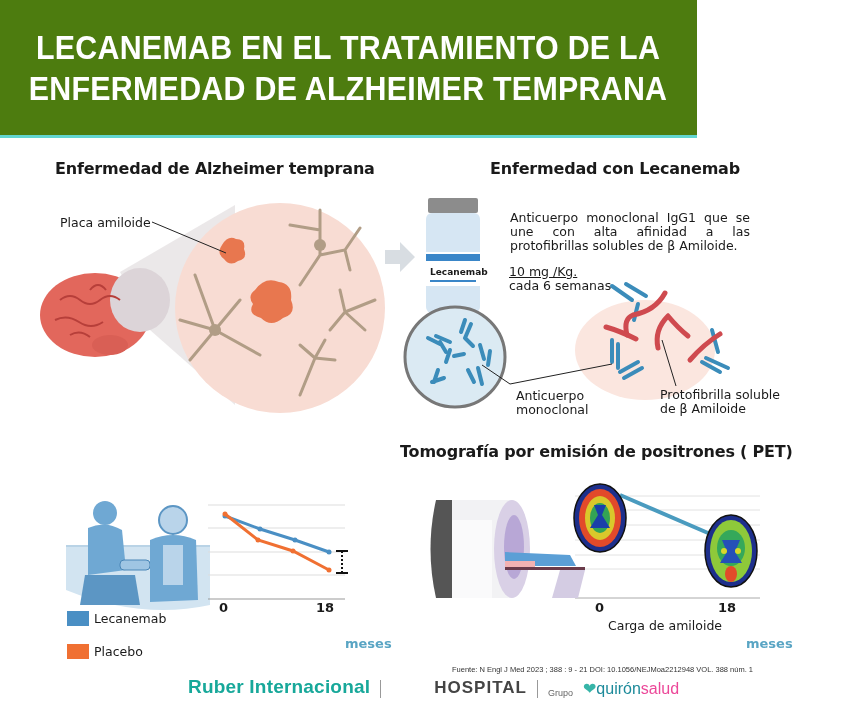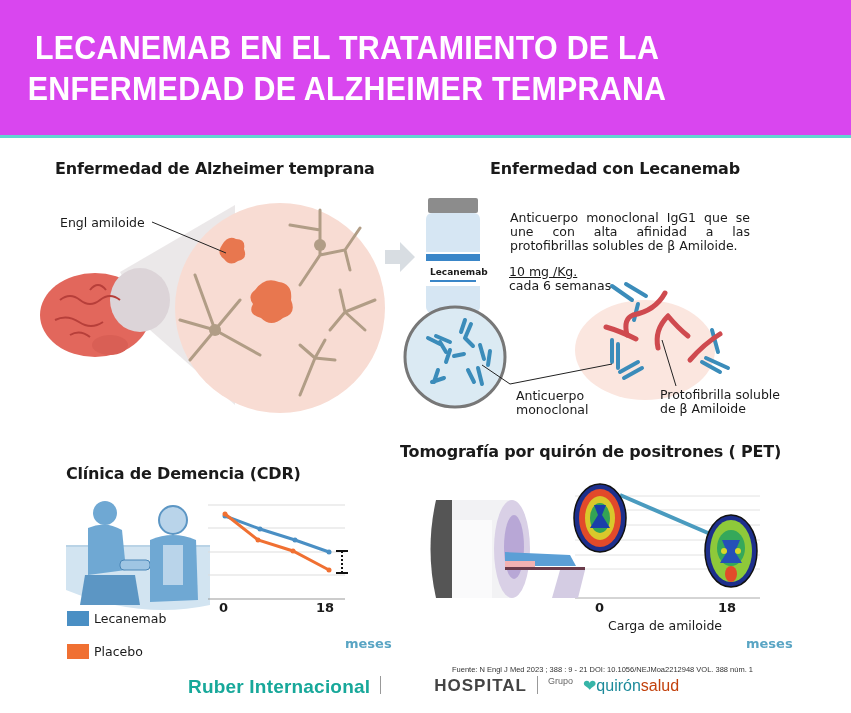--- a/index.html
+++ b/index.html
@@ -1,47 +1,47 @@
 <!DOCTYPE html>
 <html><head>
 <meta charset="utf-8">
 <style>
   * { box-sizing: border-box; margin: 0; padding: 0; }
   body { width: 851px; height: 713px; background: #ffffff; font-family: "DejaVu Sans", "Liberation Sans", sans-serif; position: relative; overflow: hidden; color: #1a1a1a; }
-  .header { position: absolute; left: 0; top: 0; width: 851px; height: 138px; background: #d946ef; border-bottom: 3px solid #62d6d0; display: flex; align-items: center; }
+  .header { position: absolute; left: 0; top: 0; width: 697px; height: 138px; background: #4d7c0f; border-bottom: 3px solid #62d6d0; display: flex; align-items: center; justify-content: center; }
   .header h1 { color: #ffffff; font-family: "Liberation Sans", sans-serif; font-weight: bold; font-size: 33px; line-height: 41px; text-align: center; letter-spacing: 0.3px; transform: scaleX(0.92); }
   .sec-title { position: absolute; font-family: "DejaVu Sans", sans-serif; font-weight: bold; font-size: 16px; color: #1a1a1a; white-space: nowrap; letter-spacing: -0.2px; }
   .lbl { position: absolute; font-family: "DejaVu Sans", sans-serif; font-size: 12.5px; color: #1a1a1a; line-height: 15px; white-space: nowrap; }
   .desc { position: absolute; left: 510px; top: 211px; width: 240px; font-family: "DejaVu Sans", sans-serif; font-size: 12.5px; line-height: 14px; text-align: justify; text-align-last: left; }
   svg { position: absolute; overflow: visible; }
   .axis-num { position: absolute; font-weight: bold; font-size: 13px; font-family: "DejaVu Sans", sans-serif; }
   .meses { position: absolute; font-weight: bold; font-size: 13px; color: #5aa5c4; font-family: "DejaVu Sans", sans-serif; margin-top: 36px; }
   .legend-row { position: absolute; display: flex; align-items: center; gap: 5px; font-size: 12.5px; font-family: "DejaVu Sans", sans-serif; }
   .swatch { width: 22px; height: 15px; }
   .source { position: absolute; left: 452px; top: 665px; font-size: 7.5px; color: #333; font-family: "Liberation Sans", sans-serif; white-space: nowrap; }
-  .footer { position: absolute; left: 188px; top: 676px; display: flex; align-items: flex-start; gap: 10px; white-space: nowrap; }
+  .footer { position: absolute; left: 188px; top: 676px; display: flex; align-items: flex-end; gap: 10px; white-space: nowrap; }
   .ruber { font-family: "Liberation Sans", sans-serif; font-weight: bold; font-size: 19px; color: #17a89a; letter-spacing: 0.2px; }
   .sep { width: 1px; height: 18px; background: #999; }
   .hospital { font-family: "Liberation Sans", sans-serif; font-weight: bold; font-size: 17px; color: #444; letter-spacing: 1px; margin-left: 43px; }
   .grupo { font-family: "Liberation Sans", sans-serif; font-size: 9px; color: #666; }
   .quiron { font-family: "Liberation Sans", sans-serif; font-size: 16px; color: #1c8a9a; }
-  .quiron .salud { color: #c2410c; }
+  .quiron .salud { color: #ec4899; }
 </style>
 </head>
 <body>
 
 <div class="header">
   <h1>
     <span>LECANEMAB EN EL TRATAMIENTO DE LA</span><br>
     <span>ENFERMEDAD DE ALZHEIMER TEMPRANA</span>
   </h1>
 </div>
 
 <div class="sec-title" style="left:55px; top:159px;">Enfermedad de Alzheimer temprana</div>
-<div class="lbl" style="left:60px; top:215px;">Engl amiloide</div>
+<div class="lbl" style="left:60px; top:215px;">Placa amiloide</div>
 
 <svg width="851" height="713" style="left:0;top:0;">
 
   <polygon points="120,272 235,205 235,405 150,330" fill="#e6e2e4" opacity="0.8"></polygon>
 
   <circle cx="280" cy="308" r="105" fill="#f8dcd3"></circle>
 
   <g stroke="#b19d86" stroke-width="3" fill="none" stroke-linecap="round">
     <path d="M195,275 L215,330 L260,355 M215,330 L190,360 M215,330 L240,300 M215,330 L180,320"></path>
     <path d="M320,210 L320,255 L300,285 M320,255 L345,250 L360,228 M320,230 L290,225 M345,250 L350,270"></path>
@@ -104,21 +104,20 @@
 <div class="desc">Anticuerpo monoclonal IgG1 que se une con alta afinidad a las protofibrillas solubles de β Amiloide.</div>
 <div class="lbl" style="left:509px; top:264px;text-decoration:underline;">10 mg /Kg.</div>
 <div class="lbl" style="left:509px; top:278px;">cada 6 semanas</div>
 <div class="lbl" style="left:516px; top:388px;">Anticuerpo</div>
 <div class="lbl" style="left:516px; top:402px;">monoclonal</div>
 <div class="lbl" style="left:660px; top:387px;">Protofibrilla soluble</div>
 <div class="lbl" style="left:660px; top:401px;">de β Amiloide</div>
 
 <div class="sec-title" style="left:66px; top:442px; line-height:21px;">
   <br>
-  <span>Clínica de Demencia (CDR)</span>
 </div>
 
 <svg width="851" height="713" style="left:0;top:0;">
 
   <path d="M66,545 L210,545 L210,605 Q140,620 66,590 Z" fill="#d2e4f1"></path>
   <line x1="66" y1="546" x2="210" y2="546" stroke="#b9d3e6" stroke-width="2"></line>
 
   <circle cx="105" cy="513" r="12" fill="#6fa8d3"></circle>
   <path d="M88,528 Q105,520 122,530 L126,570 L88,575 Z" fill="#6fa8d3"></path>
   <path d="M85,575 L135,575 L140,605 L80,605 Z" fill="#5c96c4"></path>
@@ -159,21 +158,21 @@
 <div class="meses" style="left:345px; top:600px;">meses</div>
 <div class="legend-row" style="left:67px; top:611px;">
   <span class="swatch" style="background:#4a8fc4;"></span>
   <span>Lecanemab</span>
 </div>
 <div class="legend-row" style="left:67px; top:644px;">
   <span class="swatch" style="background:#f07032;"></span>
   <span>Placebo</span>
 </div>
 
-<div class="sec-title" style="left:400px; top:442px;">Tomografía por quirón de positrones ( PET)</div>
+<div class="sec-title" style="left:400px; top:442px;">Tomografía por emisión de positrones ( PET)</div>
 
 <svg width="851" height="713" style="left:0;top:0;">
 
   <g stroke="#e2e2e2" stroke-width="1">
     <line x1="575" y1="496" x2="760" y2="496"></line>
     <line x1="575" y1="510" x2="760" y2="510"></line>
     <line x1="575" y1="525" x2="760" y2="525"></line>
     <line x1="575" y1="540" x2="760" y2="540"></line>
     <line x1="575" y1="555" x2="760" y2="555"></line>
     <line x1="575" y1="569" x2="760" y2="569"></line>

